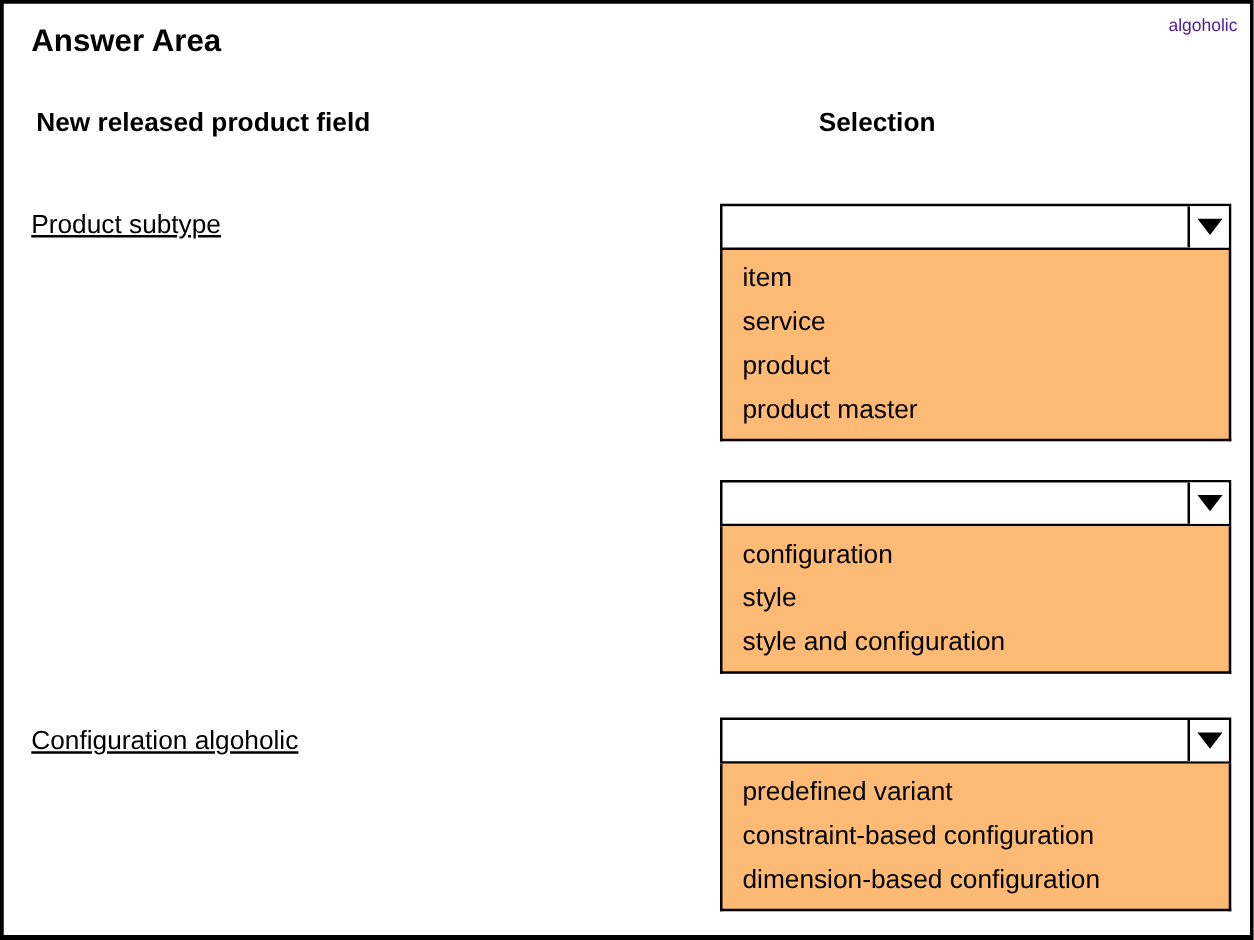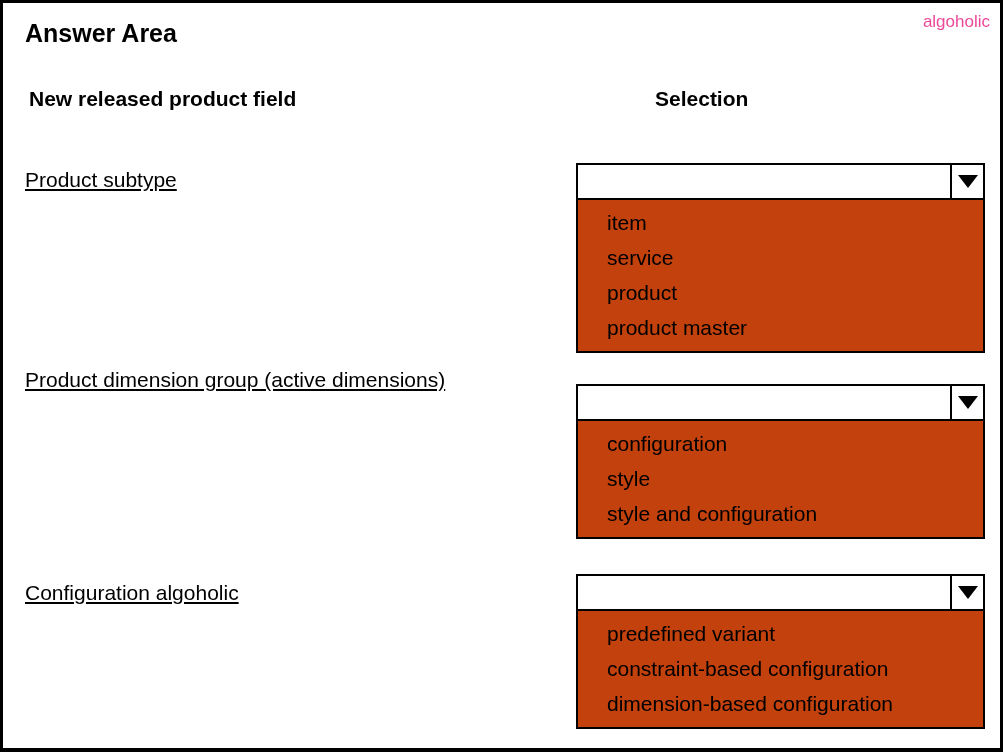--- a/index.html
+++ b/index.html
@@ -16,22 +16,22 @@
     box-sizing: border-box;
     border: 3px solid #000000;
     border-bottom-width: 4px;
     background: #ffffff;
     overflow: hidden;
   }
   .watermark {
     position: absolute;
     top: 9px;
     right: 10px;
-    font-size: 17px;
-    color: #ec4899;
+    font-size: 14px;
+    color: #4c1d95;
   }
   .page-title {
     position: absolute;
     left: 22px;
     top: 16px;
     font-size: 25px;
     font-weight: bold;
     letter-spacing: 0px;
   }
   .col-header {
@@ -95,22 +95,22 @@
     width: 0;
     height: 0;
     border-left: 10px solid transparent;
     border-right: 10px solid transparent;
     border-top: 13px solid #000000;
   }
   .options-box {
     box-sizing: border-box;
     border: 2px solid #000000;
     border-top: none;
-    background: #c2410c;
-    padding: 5px 0 6px 13px;
+    background: #fdba74;
+    padding: 5px 0 6px 0;
   }
   .option {
     font-size: 21px;
     line-height: 35px;
     padding-left: 16px;
     white-space: nowrap;
     cursor: pointer;
   }
 </style>
 </head>
@@ -134,21 +134,20 @@
       </div>
     </div>
     <div class="options-box">
       <div class="option">item</div>
       <div class="option">service</div>
       <div class="option">product</div>
       <div class="option">product master</div>
     </div>
   </div>
 
-  <div class="row-label r2">Product dimension group (active dimensions)</div>
   <div class="dropdown d2">
     <div class="select-box">
       <div class="select-value"></div>
       <div class="arrow-cell">
         <div class="triangle-down"></div>
       </div>
     </div>
     <div class="options-box">
       <div class="option">configuration</div>
       <div class="option">style</div>

